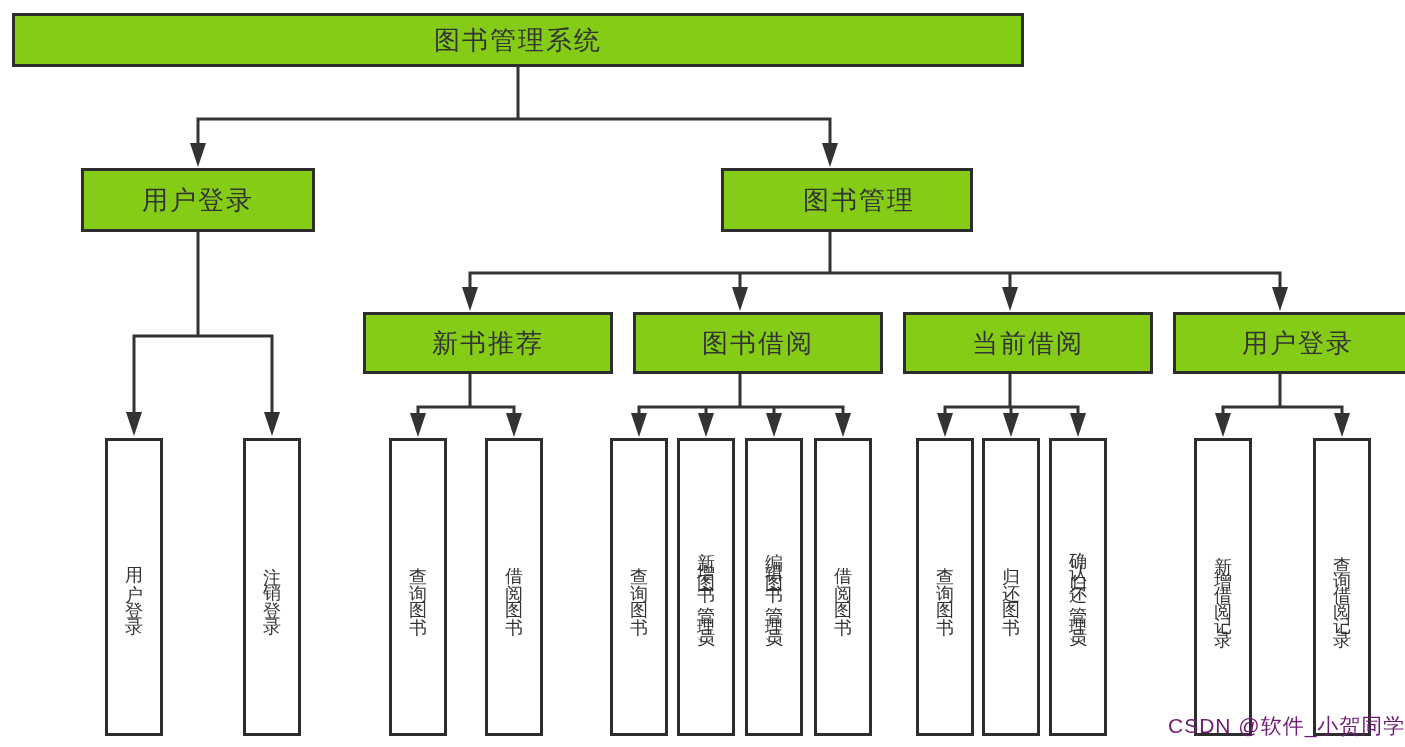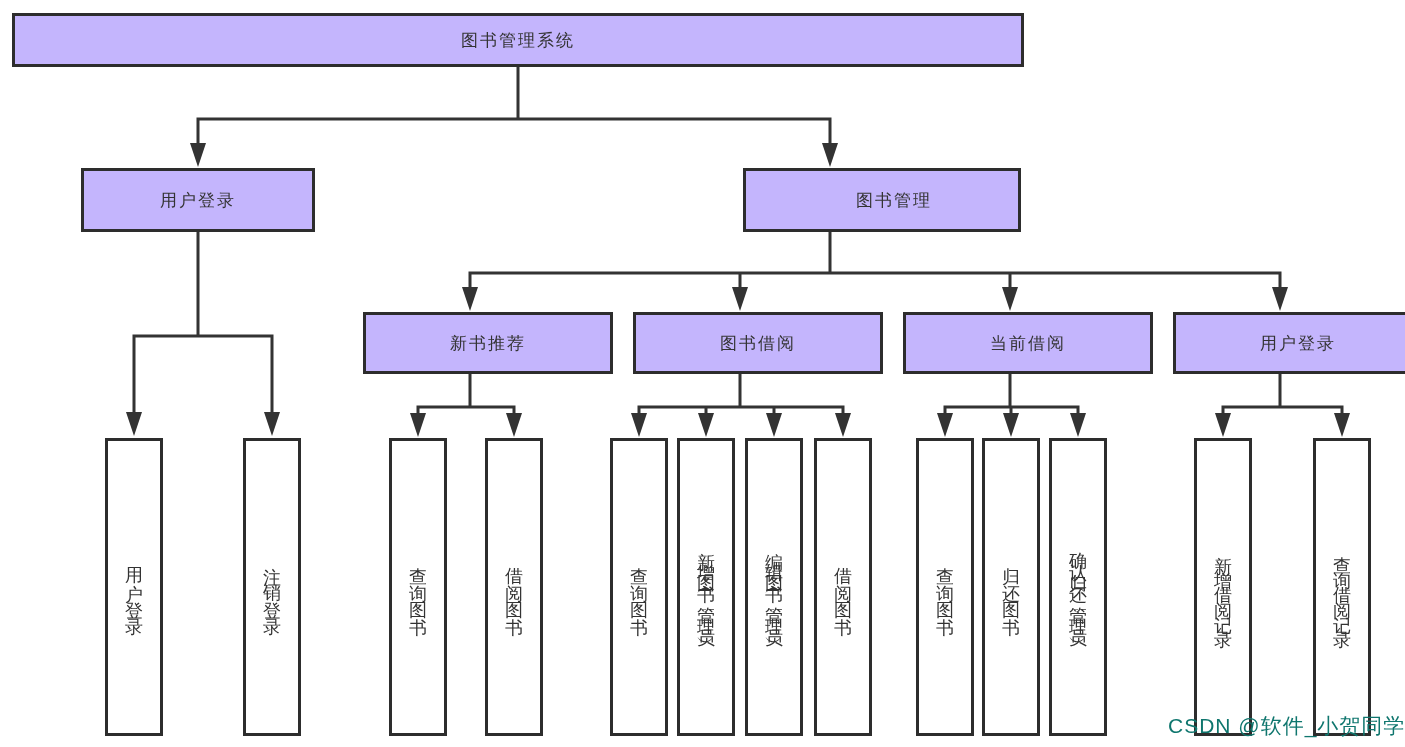--- a/index.html
+++ b/index.html
@@ -12,27 +12,27 @@
     overflow: hidden;
   }
   #connector-layer {
     position: absolute;
     left: 0; top: 0;
     width: 1405px; height: 747px;
   }
   .node {
     position: absolute;
     box-sizing: border-box;
-    background: #c4b5fd;
+    background: #84cc16;
     border: 3px solid #2d2d2d;
     display: flex;
     align-items: center;
     justify-content: center;
     color: #333333;
-    font-size: 17px;
+    font-size: 26px;
     letter-spacing: 2px;
     white-space: nowrap;
   }
   .root-box  { left: 12px;  top: 13px;  width: 1012px; height: 54px; }
   .l2-box    { top: 168px; height: 64px; }
   .l3-box    { top: 312px; height: 62px; width: 250px; }
   .col {
     position: absolute;
     top: 438px;
     width: 58px;
@@ -54,21 +54,21 @@
   }
   .col.medium .vtext { letter-spacing: 15px; }
   .col.long .vtext   { letter-spacing: 11px; }
   .watermark {
     position: absolute;
     left: 1168px;
     top: 712px;
     width: 234px;
     text-align: right;
     font-size: 21px;
-    color: #0f766e;
+    color: #701a75;
     letter-spacing: 1px;
     z-index: 5;
     white-space: nowrap;
   }
 </style>
 </head>
 <body>
 
 <div id="canvas">
 
@@ -105,21 +105,21 @@
     </g>
   </svg>
 
   <div class="node root-box">
     <span>图书管理系统</span>
   </div>
 
   <div class="node l2-box" style="left:81px; width:234px;">
     <span>用户登录</span>
   </div>
-  <div class="node l2-box" style="left:743px; width:278px;padding-left:24px;">
+  <div class="node l2-box" style="left:721px; width:252px;padding-left:24px;">
     <span>图书管理</span>
   </div>
 
   <div class="node l3-box" style="left:363px;">
     <span>新书推荐</span>
   </div>
   <div class="node l3-box" style="left:633px;">
     <span>图书借阅</span>
   </div>
   <div class="node l3-box" style="left:903px;">

